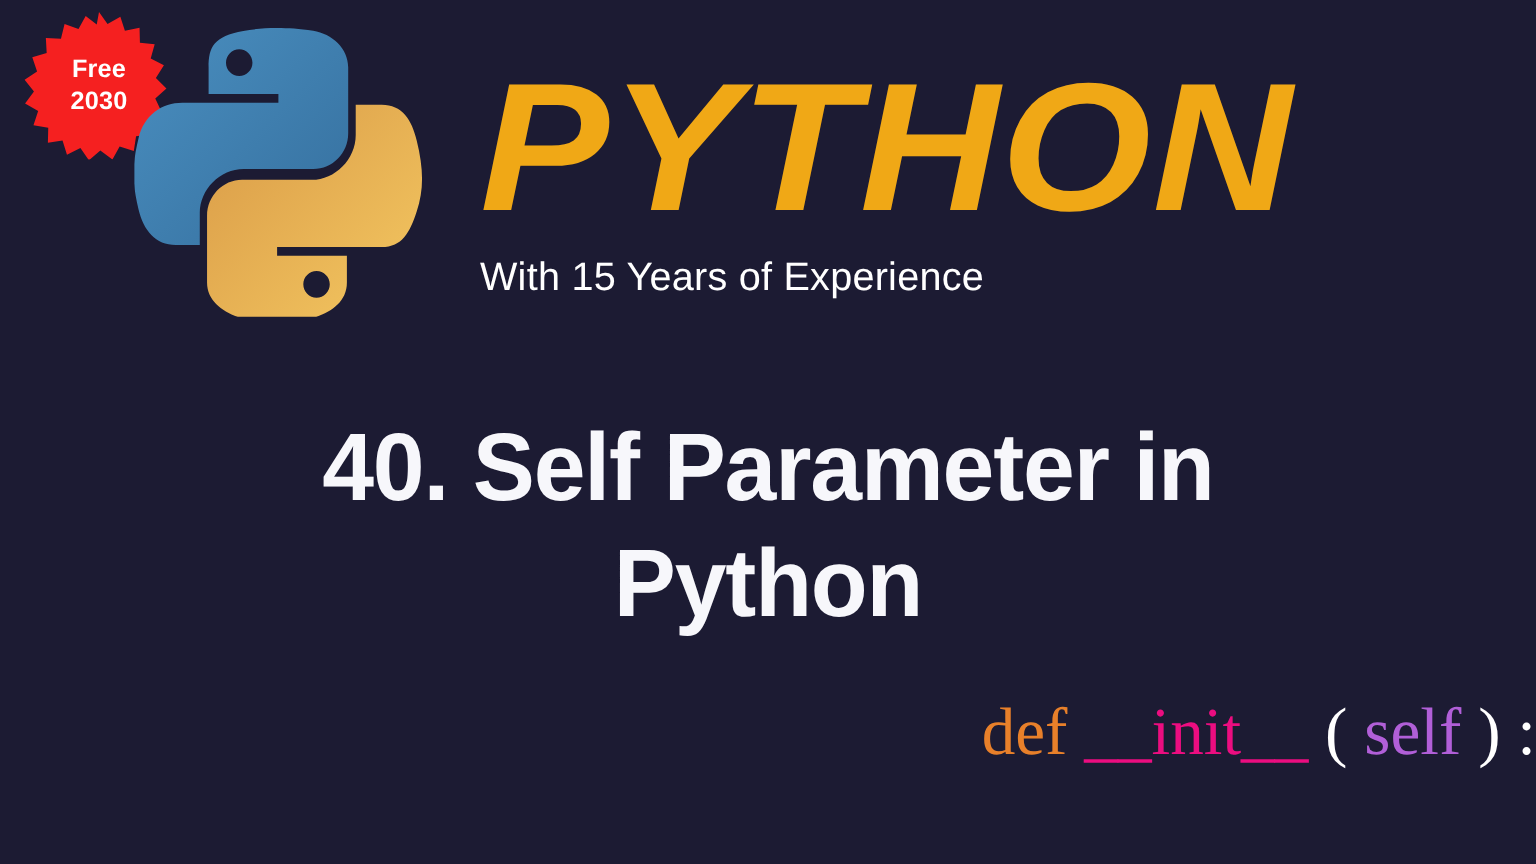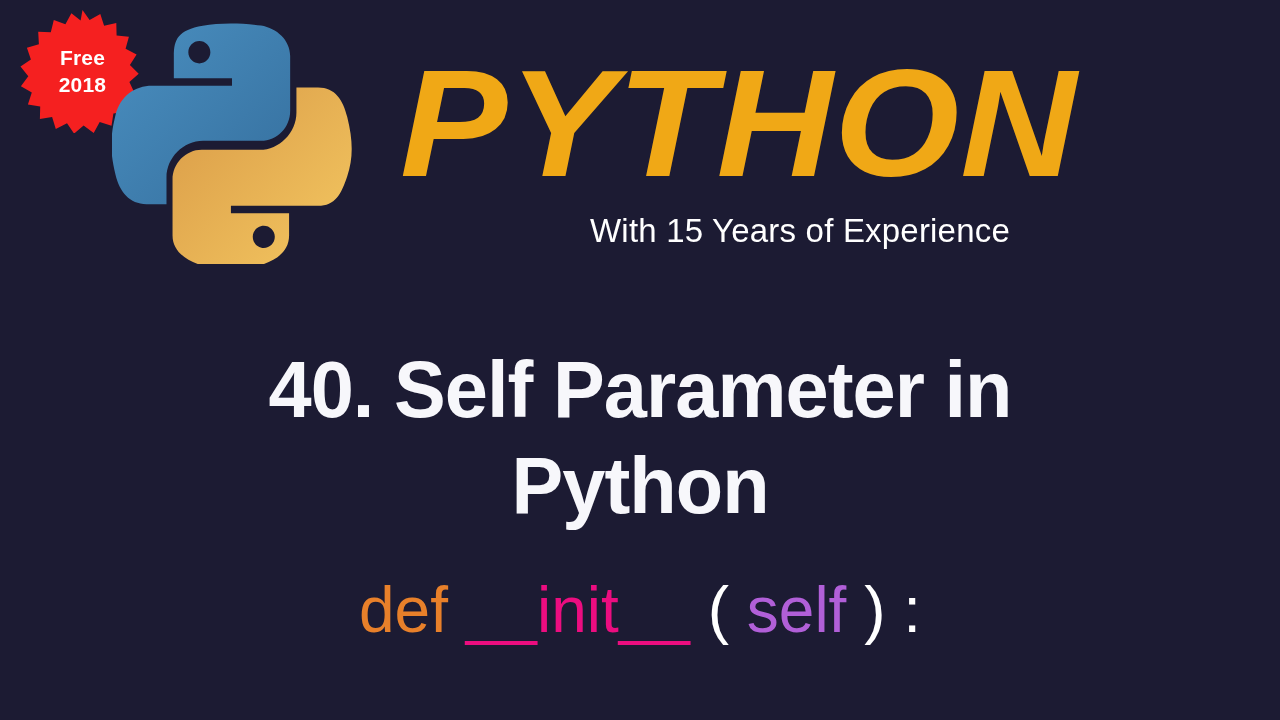--- a/index.html
+++ b/index.html
@@ -96,21 +96,20 @@
     white-space: nowrap;
     transform: scaleX(1.06);
     transform-origin: left center;
   }
 
   #tagline {
     position: absolute;
     left: 400px;
     top: 210px;
     width: 800px;
-    text-align: center;
     color: #ffffff;
     font-size: 33px;
     line-height: 42px;
     font-weight: normal;
     letter-spacing: .2px;
     white-space: nowrap;
   }
 
   
   #heading {
@@ -130,23 +129,23 @@
     display: block;
     transform: scaleX(.97);
   }
 
   
   #code-line {
     position: absolute;
     left: 0;
     top: 572px;
     width: 1280px;
-    text-align: center;
-    font-family: Liberation Sans, sans-serif;
-    font-size: 64px;
+    text-align: right;
+    font-family: Liberation Serif, serif;
+    font-size: 56px;
     line-height: 76px;
     letter-spacing: 0px;
     white-space: nowrap;
   }
   #code-line span { display: inline; }
   .tok-kw     { color: #e8802a; }
   .tok-fn     { color: #ec0d80; }
   .tok-punct  { color: #ffffff; }
   .tok-param  { color: #b15fd8; }
   .tok-space  { color: transparent; }
@@ -164,21 +163,21 @@
           62.5,2 69.6,12.1 80.3,5.9 84.1,17.7 96.3,15.1 96.6,27.6 108.9,28.8 105.6,40.8
           116.6,46.4 109.9,57 118.7,65.8 109.4,74.1 115.1,86.2 103.8,91.5 105.9,103.8
           93.4,105.5 91.5,117.8 79.7,114.1 73.7,124.9 63.6,117.5 54.1,125.6 47,115.3
           35.8,120.9 32.1,109 19.9,110.9 20.2,98.4 7.9,96.4 11.8,84.5 0.9,78.3
           8.3,68.2 0.5,58.5 10.9,51.6 6.9,39.7 18.9,36.2 18.2,23.7 30.8,24.3
           33.8,12.1 45.4,16.2 51.4,5.3 60.6,12.4
         "></polygon>
       </svg>
       <div class="badge-text">
         <span>Free</span>
-        <span>2018</span>
+        <span>2030</span>
       </div>
     </div>
 
     <div id="python-logo">
       <svg viewBox="0 0 111 110">
         <defs>
           <linearGradient id="gblue" x1="0" y1="0" x2="1" y2="1">
             <stop offset="0%" stop-color="#4a8fc0"></stop>
             <stop offset="100%" stop-color="#356f9e"></stop>
           </linearGradient>

